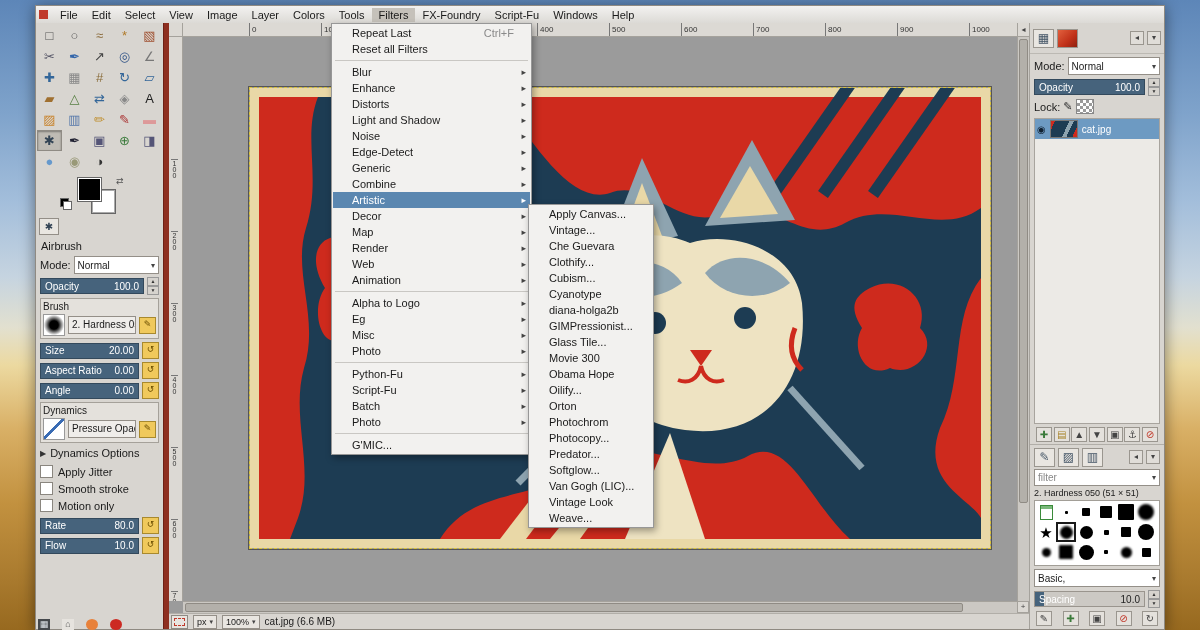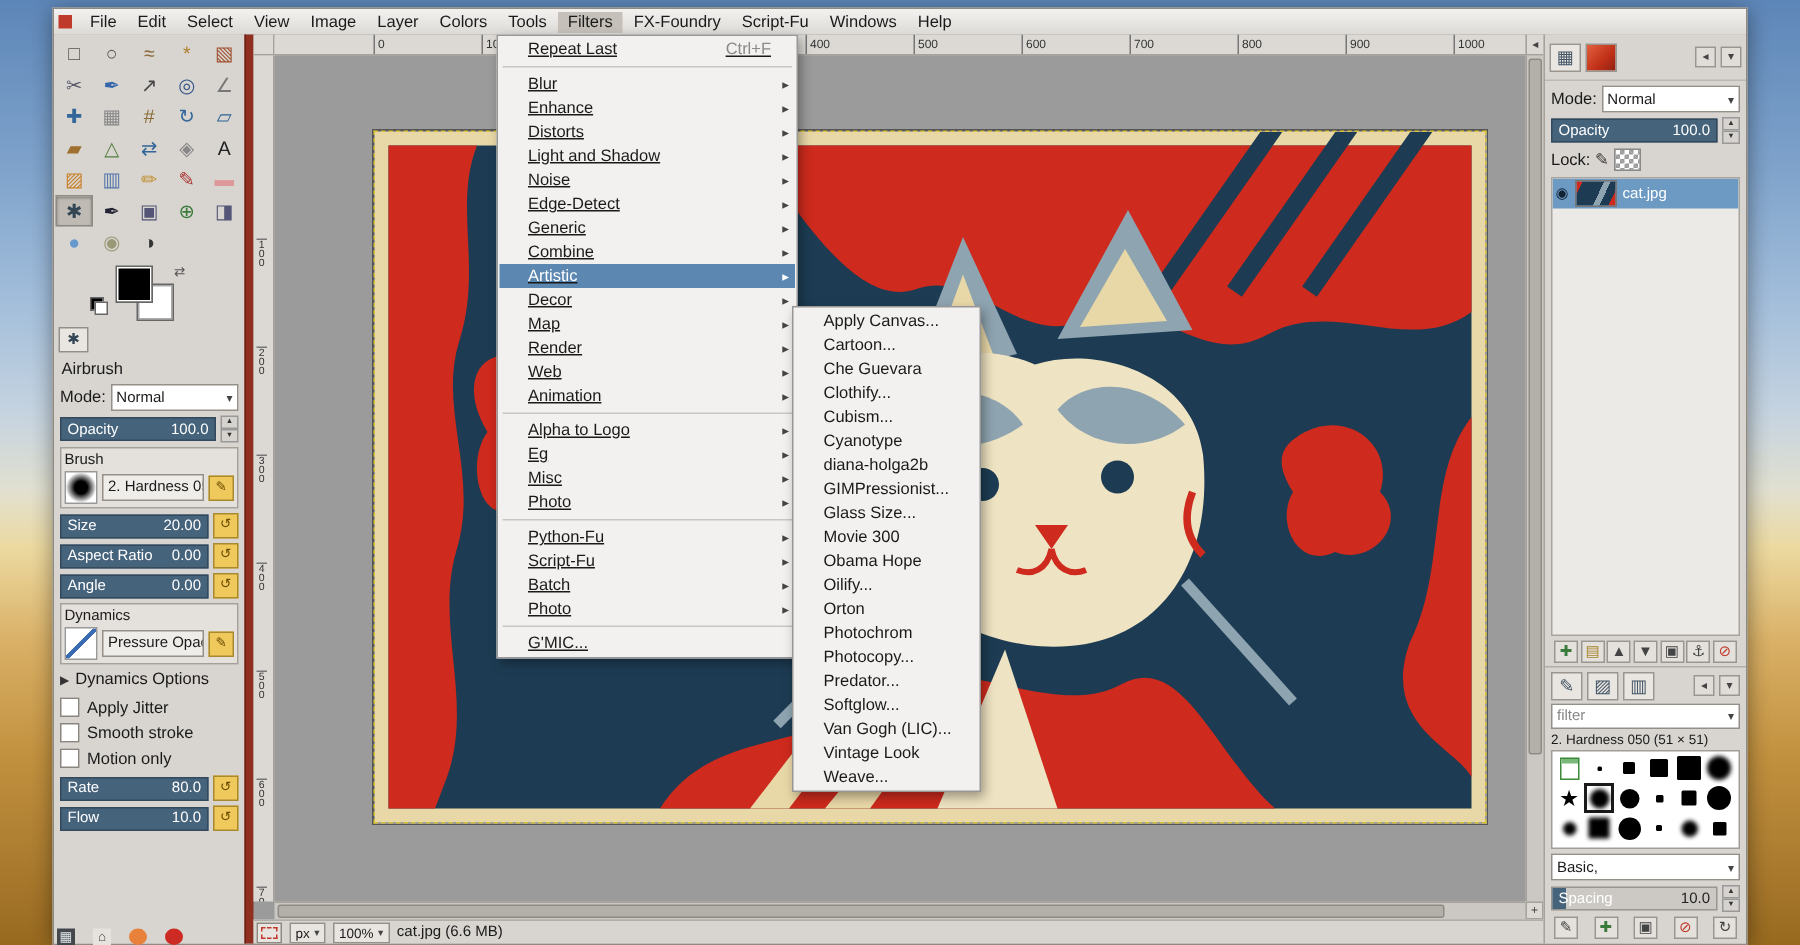--- a/index.html
+++ b/index.html
@@ -112,21 +112,21 @@
   #brush-toolbar{display:flex;align-items:center;justify-content:space-between;padding:3px 2px;}
   
   .menu{position:absolute;background:#f2f1ef;border:1px solid #979797;box-shadow:2px 3px 7px rgba(0,0,0,.35);padding:1px;z-index:60;font-size:11px;}
   .mrow{position:relative;height:16px;line-height:16px;padding:0 16px 0 19px;display:flex;white-space:nowrap;}
   .mrow .mlab{flex:none;}
   .mrow .mkey{margin-left:auto;color:#8a8a8a;padding-left:14px;}
   .mrow .marr{position:absolute;right:4px;top:0;font-size:9px;color:#444;}
   .mrow.sel{background:#5b87b0;color:#fff;}
   .mrow.sel .marr{color:#fff;}
   .msep{height:1px;background:#c9c7c3;margin:3px 2px;}
-  #filters-menu{left:295px;top:17px;width:197px;text-decoration:underline;}
+  #filters-menu{left:295px;top:17px;width:197px;}
   #artistic-menu{left:492px;top:198px;width:122px;}
   
   #taskbar{position:absolute;left:38px;bottom:0;height:12px;display:flex;gap:12px;z-index:90;align-items:flex-end;}
   .tbicon{width:12px;height:11px;font-size:9px;line-height:11px;text-align:center;display:block;}
 </style>
 </head>
 <body>
 
 <div id="screen">
 
@@ -581,20 +581,23 @@
             <span class="dbtn" style="color:#444">↻</span>
           </div>
       </div>
     </div>
 
     <div class="menu" id="filters-menu">
         <div class="mrow">
           <span class="mlab">Repeat Last</span>
           <span class="mkey">Ctrl+F</span>
         </div>
+        <div class="mrow">
+          <span class="mlab">Reset all Filters</span>
+        </div>
         <div class="msep"></div>
         <div class="mrow">
           <span class="mlab">Blur</span>
           <span class="marr">▸</span>
         </div>
         <div class="mrow">
           <span class="mlab">Enhance</span>
           <span class="marr">▸</span>
         </div>
         <div class="mrow">
@@ -682,42 +685,42 @@
         <div class="msep"></div>
         <div class="mrow">
           <span class="mlab">G'MIC...</span>
         </div>
       </div>
     <div class="menu" id="artistic-menu">
         <div class="mrow">
           <span class="mlab">Apply Canvas...</span>
         </div>
         <div class="mrow">
-          <span class="mlab">Cartoon...</span>
+          <span class="mlab">Vintage...</span>
         </div>
         <div class="mrow">
           <span class="mlab">Che Guevara</span>
         </div>
         <div class="mrow">
           <span class="mlab">Clothify...</span>
         </div>
         <div class="mrow">
           <span class="mlab">Cubism...</span>
         </div>
         <div class="mrow">
           <span class="mlab">Cyanotype</span>
         </div>
         <div class="mrow">
           <span class="mlab">diana-holga2b</span>
         </div>
         <div class="mrow">
           <span class="mlab">GIMPressionist...</span>
         </div>
         <div class="mrow">
-          <span class="mlab">Glass Size...</span>
+          <span class="mlab">Glass Tile...</span>
         </div>
         <div class="mrow">
           <span class="mlab">Movie 300</span>
         </div>
         <div class="mrow">
           <span class="mlab">Obama Hope</span>
         </div>
         <div class="mrow">
           <span class="mlab">Oilify...</span>
         </div>

